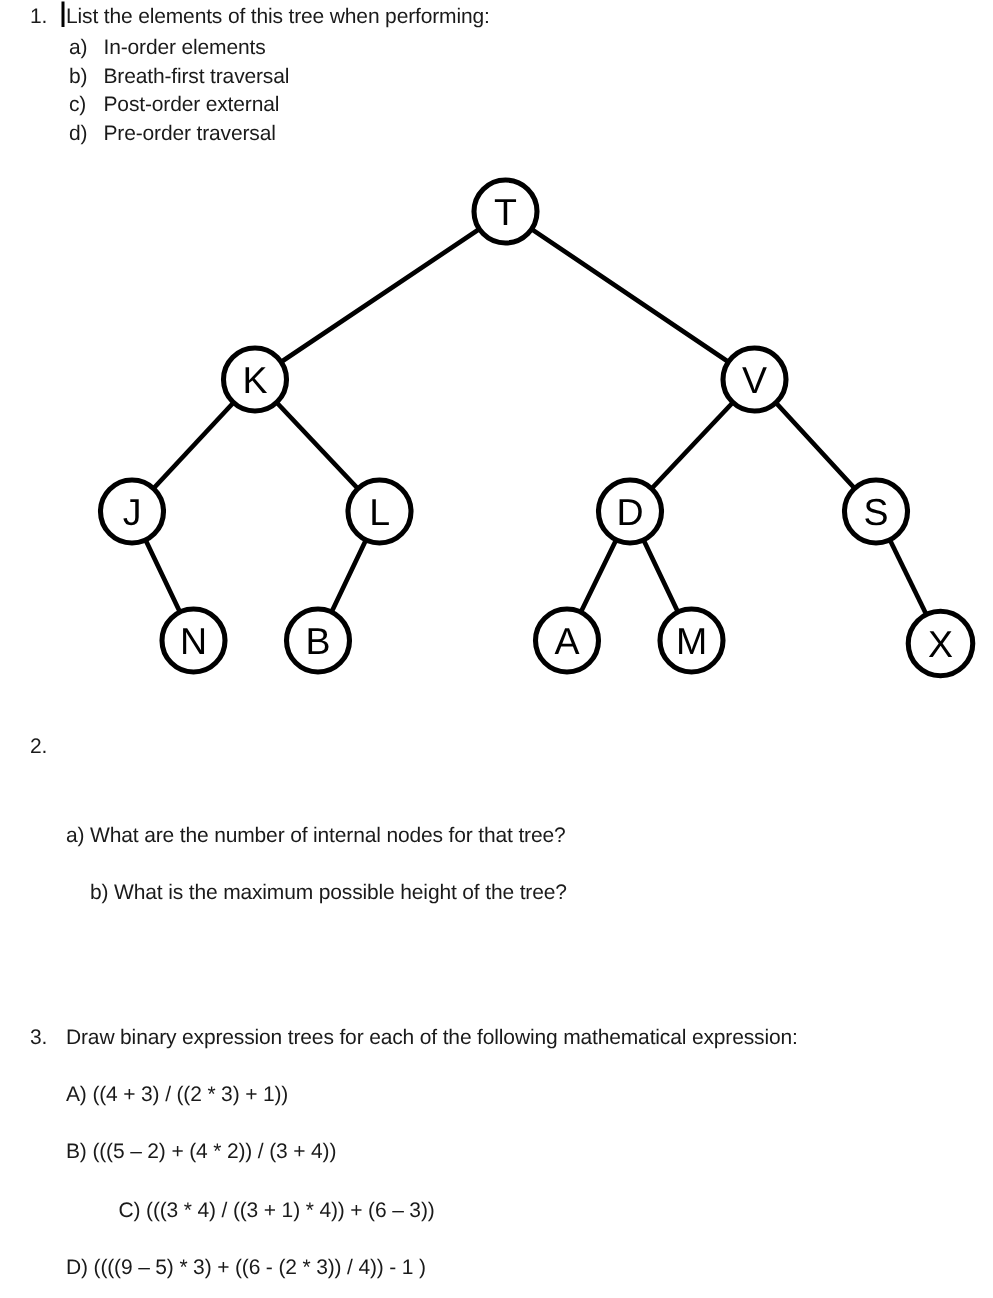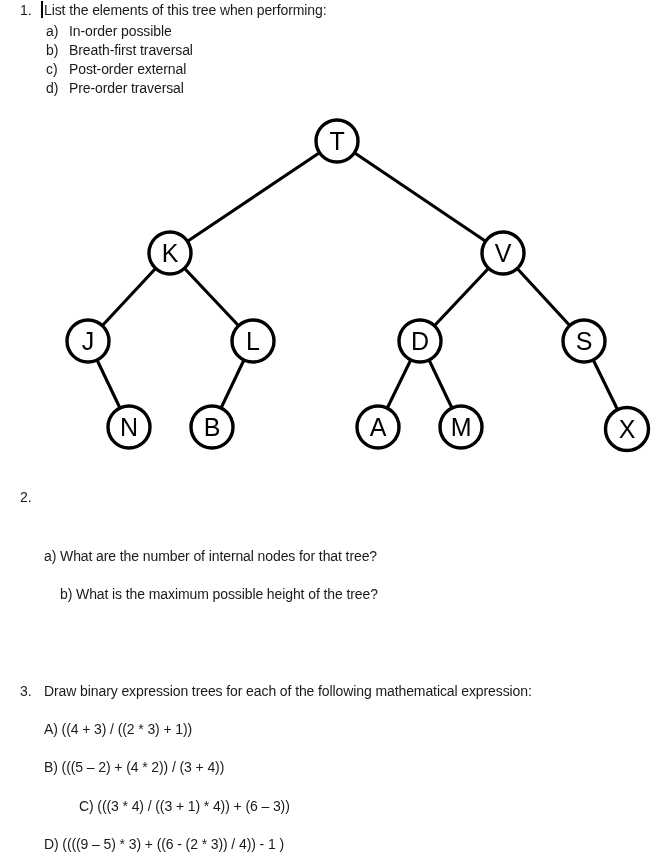--- a/index.html
+++ b/index.html
@@ -35,21 +35,21 @@
 </style>
 </head>
 <body>
 
 <div id="page">
 
   <div class="abs" style="left:20px; top:3px;">1.</div>
   <div class="caret"></div>
   <div class="abs" style="left:44px; top:3px;">List the elements of this tree when performing:</div>
 
-  <div class="abs" style="left:46px; top:24px;"><span class="q1-label">a)</span><span>In-order possible</span></div>
+  <div class="abs" style="left:46px; top:24px;"><span class="q1-label">a)</span><span>In-order elements</span></div>
   <div class="abs" style="left:46px; top:43px;"><span class="q1-label">b)</span><span>Breath-first traversal</span></div>
   <div class="abs" style="left:46px; top:62px;"><span class="q1-label">c)</span><span>Post-order external</span></div>
   <div class="abs" style="left:46px; top:81px;"><span class="q1-label">d)</span><span>Pre-order traversal</span></div>
 
   <svg style="position:absolute; left:0; top:100px;" width="662" height="372" viewBox="0 0 662 372">
 
     <line class="edge" x1="337" y1="41" x2="170" y2="153"></line>
     <line class="edge" x1="337" y1="41" x2="503" y2="153"></line>
     <line class="edge" x1="170" y1="153" x2="88" y2="241"></line>
     <line class="edge" x1="170" y1="153" x2="253" y2="241"></line>

